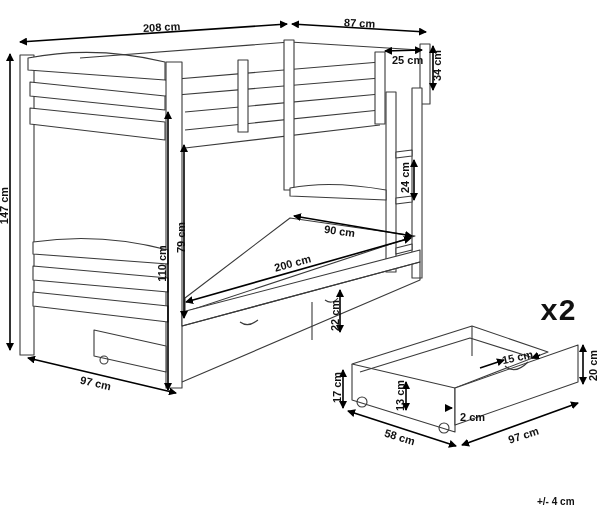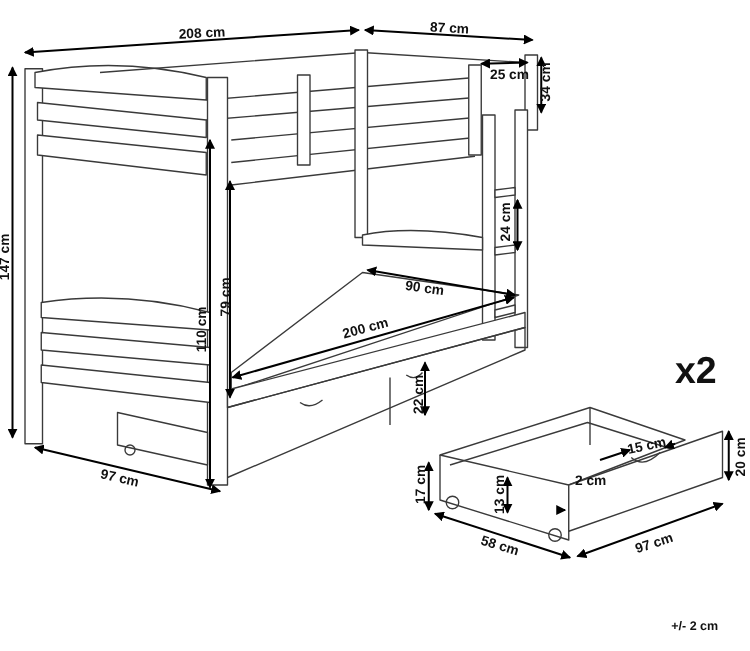--- a/index.html
+++ b/index.html
@@ -111,22 +111,22 @@
 <span class="lbl" style="left:422px;top:60px;transform:rotate(-90deg);">34 cm</span>
 <span class="lbl" style="left:390px;top:172px;transform:rotate(-90deg);">24 cm</span>
 <span class="lbl" style="left:324px;top:226px;transform:rotate(8deg);">90 cm</span>
 <span class="lbl" style="left:274px;top:258px;transform:rotate(-15deg);">200 cm</span>
 <span class="lbl" style="left:-14px;top:200px;transform:rotate(-90deg);">147 cm</span>
 <span class="lbl" style="left:144px;top:258px;transform:rotate(-90deg);">110 cm</span>
 <span class="lbl" style="left:166px;top:232px;transform:rotate(-90deg);">79 cm</span>
 <span class="lbl" style="left:320px;top:310px;transform:rotate(-90deg);">22 cm</span>
 <span class="lbl" style="left:80px;top:378px;transform:rotate(13deg);">97 cm</span>
 
-<span class="lbl big" style="left:540px;top:282px;">x2</span>
+<span class="lbl big" style="left:540px;top:297px;font-family:Liberation Mono, monospace;">x2</span>
 <span class="lbl" style="left:322px;top:382px;transform:rotate(-90deg);">17 cm</span>
 <span class="lbl" style="left:385px;top:390px;transform:rotate(-90deg);">13 cm</span>
-<span class="lbl" style="left:460px;top:380px;">2 cm</span>
+<span class="lbl" style="left:460px;top:412px;">2 cm</span>
 <span class="lbl" style="left:502px;top:352px;transform:rotate(-12deg);">15 cm</span>
 <span class="lbl" style="left:578px;top:360px;transform:rotate(-90deg);">20 cm</span>
 <span class="lbl" style="left:384px;top:432px;transform:rotate(17deg);">58 cm</span>
 <span class="lbl" style="left:508px;top:430px;transform:rotate(-18deg);">97 cm</span>
 
-<span class="lbl tol" style="left:537px;top:497px;">+/- 2 cm</span>
+<span class="lbl tol" style="left:537px;top:497px;">+/- 4 cm</span>
 
 </body></html>

